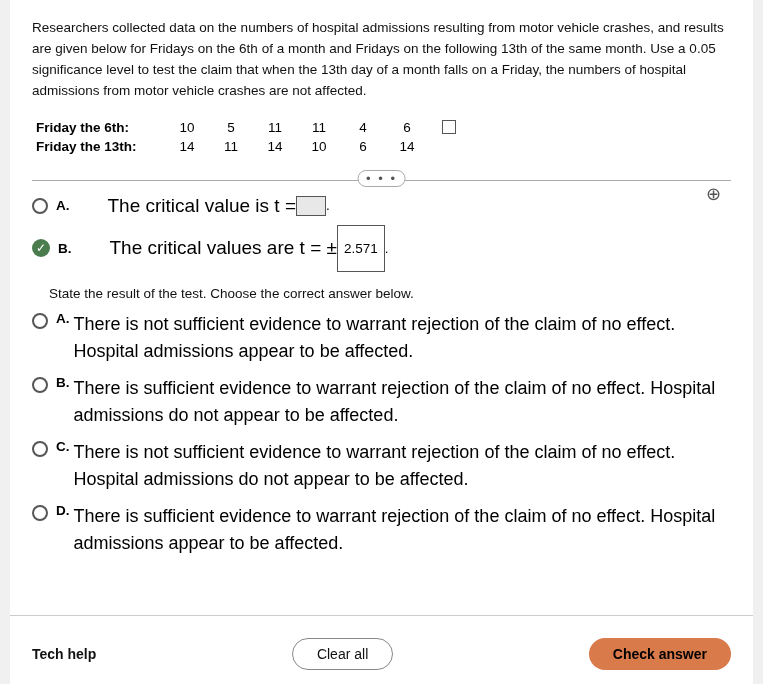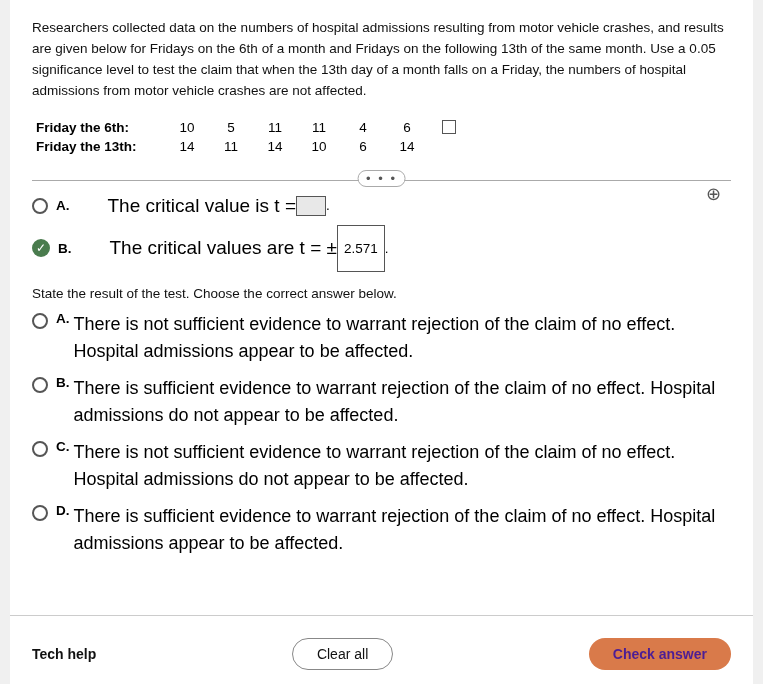--- a/index.html
+++ b/index.html
@@ -130,21 +130,21 @@
       display: inline-block;
       border: 1px solid #555;
       padding: 1px 6px;
       min-width: 30px;
       height: 20px;
       background: #e8e8e8;
       vertical-align: middle;
     }
     .state-result-label {
       font-size: 13.5px;
-      margin: 14px 0 10px 0;
+      margin: 14px 0 10px 17px;
       color: #111;
     }
     .answer-option-row {
       display: flex;
       align-items: flex-start;
       margin-bottom: 10px;
     }
     .answer-option-row .radio-circle {
       margin-top: 2px;
     }
@@ -180,21 +180,21 @@
       cursor: pointer;
       color: #111;
     }
     .check-answer-btn {
       border: none;
       border-radius: 20px;
       background: #d97a4a;
       padding: 8px 24px;
       font-size: 14px;
       cursor: pointer;
-      color: #4c1d95;
+      color: #000000;
       font-weight: bold;
     }
     .superscript-box {
       display: inline-block;
       border: 1px solid #555;
       width: 14px;
       height: 14px;
       margin-left: 2px;
       vertical-align: middle;
       background: #fff;

